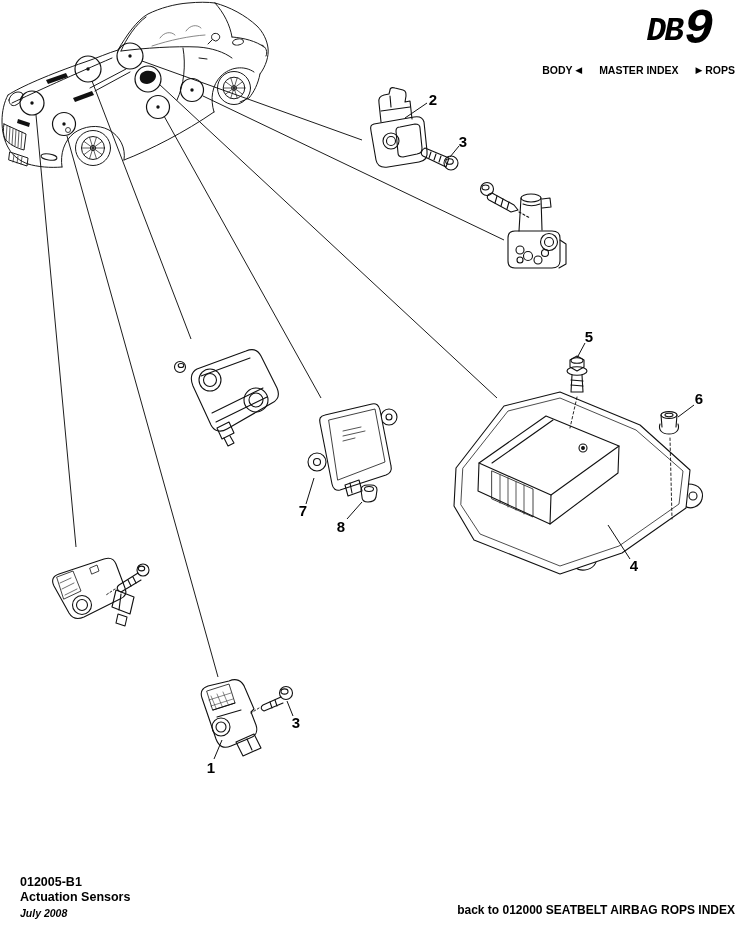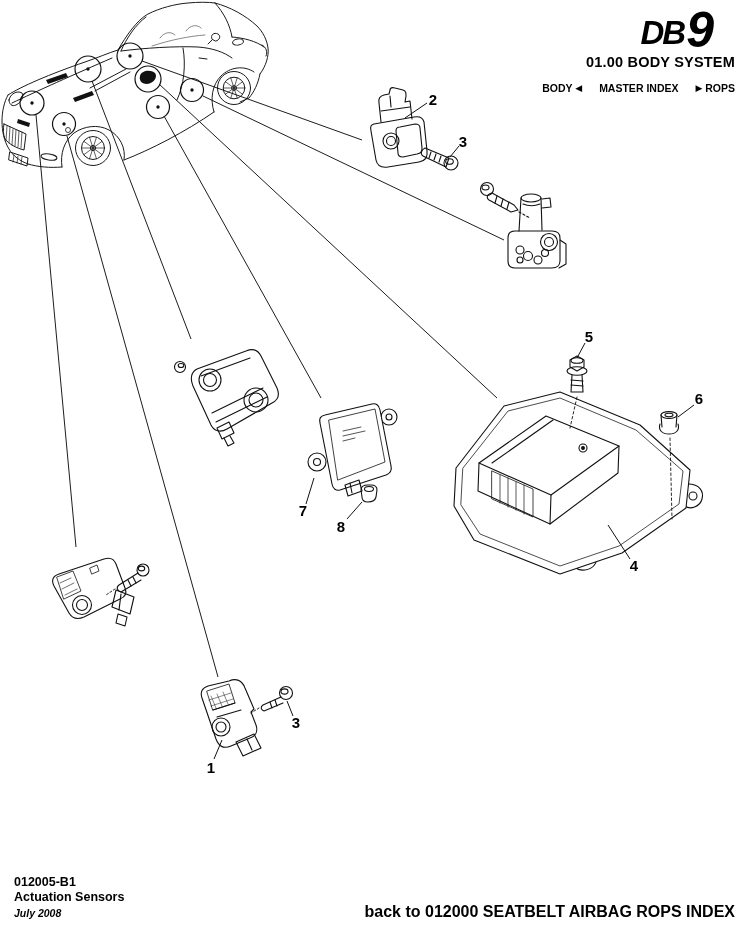--- a/index.html
+++ b/index.html
@@ -1,32 +1,32 @@
 <!DOCTYPE html>
 <html><head>
 <meta charset="utf-8">
 <style>
   html,body{margin:0;padding:0;background:#fff;}
   #page{position:relative;width:737px;height:925px;background:#fff;overflow:hidden;
         font-family:"Liberation Sans",sans-serif;color:#000;}
   svg{position:absolute;left:0;top:0;}
   
   .header{position:absolute;top:2px;right:0;text-align:right;padding-right:2px;}
-  .logo{padding-right:22px;font-family:Liberation Sans, sans-serif;font-style:italic;font-weight:bold;
+  .logo{padding-right:22px;font-family:Liberation Mono, monospace;font-style:italic;font-weight:bold;
         line-height:1;white-space:nowrap;}
   .logo-db{font-size:33px;letter-spacing:-2px;}
   .logo-9{font-size:50px;letter-spacing:-1px;position:relative;top:3px;margin-left:2px;}
   .system-title{font-weight:700;font-size:14.5px;margin-top:2px;letter-spacing:.2px;}
   .nav{margin-top:12px;font-weight:700;font-size:10.5px;white-space:nowrap;}
   .nav-item{cursor:pointer;margin-left:14px;}
   .arrow{font-family:"DejaVu Sans",sans-serif;font-size:9px;position:relative;top:-1px;}
   
-  .footer-left{position:absolute;left:14px;top:875px;font-weight:700;font-size:12.5px;line-height:1.18;}
+  .footer-left{position:absolute;left:20px;top:875px;font-weight:700;font-size:12.5px;line-height:1.18;}
   .footer-date{font-size:10.5px;margin-top:2px;font-style:italic;}
-  .footer-right{position:absolute;right:2px;top:903px;font-weight:700;font-size:16px;cursor:pointer;padding-left:32px;}
+  .footer-right{position:absolute;right:2px;top:903px;font-weight:700;font-size:12px;cursor:pointer;padding-left:32px;}
   .num{font:700 15px "Liberation Sans",sans-serif;}
 </style>
 </head>
 <body>
 
 <div id="page">
 
 <svg width="737" height="925" viewBox="0 0 737 925">
 
   <g stroke="#1b1b1b" fill="none" stroke-width="1" stroke-linecap="round" stroke-linejoin="round">
@@ -319,21 +319,20 @@
     <text x="699" y="404">6</text>
     <text x="303" y="516">7</text>
     <text x="341" y="532">8</text>
   </g>
 </svg>
 
   <div class="header">
     <div class="logo">
       <span class="logo-db">DB</span><span class="logo-9">9</span>
     </div>
-    <div class="system-title">01.00 BODY SYSTEM</div>
     <div class="nav">
       <span class="nav-item"><span>BODY</span> <span class="arrow">◀</span></span>
       <span class="nav-item">MASTER INDEX</span>
       <span class="nav-item"><span class="arrow">▶</span> <span>ROPS</span></span>
     </div>
   </div>
 
   <div class="footer-left">
     <div>012005-B1</div>
     <div>Actuation Sensors</div>

